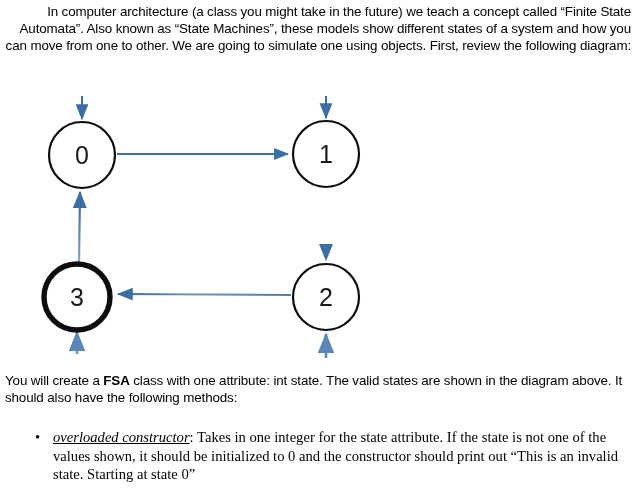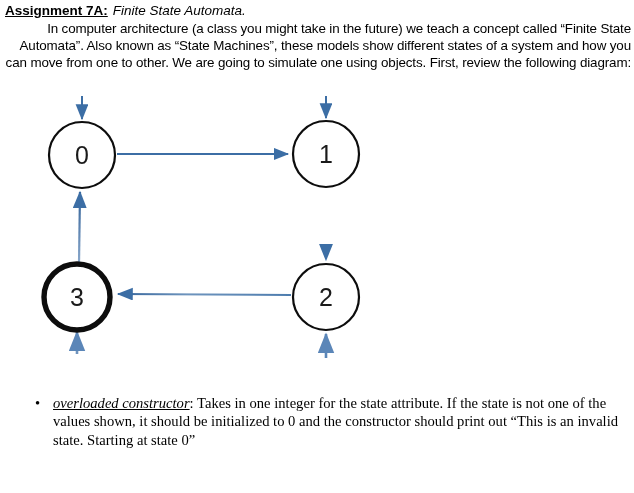--- a/index.html
+++ b/index.html
@@ -104,23 +104,20 @@
     line-height: 18.4px;
   }
   .u-underline { text-decoration: underline; font-style: italic; }
 </style>
 </head>
 <body>
 
 <div class="page">
 
   <div class="intro">
-    <div class="assignment-line">
-      <span class="assignment-label">Assignment 7A:</span><span class="assignment-title">Finite State Automata.</span>
-    </div>
     <div class="intro-para">In computer architecture (a class you might take in the future) we teach a concept called “Finite State Automata”. Also known as “State Machines”, these models show different states of a system and how you can move from one to other. We are going to simulate one using objects. First, review the following diagram:</div>
   </div>
 
   <div class="diagram">
     <svg width="420" height="272" viewBox="0 0 420 272" xmlns="http://www.w3.org/2000/svg">
       <defs>
         <marker id="ah-blue" markerWidth="9" markerHeight="9" refX="7.4" refY="3.2" orient="auto" markerUnits="strokeWidth">
           <path d="M0,0 L8,3.2 L0,6.4 z" fill="#3c6ea5"></path>
         </marker>
         <marker id="ah-blue-light" markerWidth="9" markerHeight="9" refX="7.4" refY="3.2" orient="auto" markerUnits="strokeWidth">
@@ -186,20 +183,21 @@
       </g>
 
       <g>
         <circle cx="77" cy="205" r="33" fill="#ffffff" stroke="#0d0d0d" stroke-width="5.4"></circle>
         <text class="node-label" x="77" y="214" text-anchor="middle">3</text>
       </g>
     </svg>
   </div>
 
   <div class="lower">
+    <div class="lower-para"><span>You will create a </span><span class="bold-inline">FSA</span><span> class with one attribute: int state. The valid states are shown in the diagram above. It should also have the following methods:</span></div>
 
     <ul class="bullet-list">
       <li class="bullet-item">
         <span class="bullet-dot">•</span><span class="u-underline">overloaded constructor</span><span>: Takes in one integer for the state attribute. If the state is not one of the values shown, it should be initialized to 0 and the constructor should print out “This is an invalid state. Starting at state 0”</span>
       </li>
     </ul>
   </div>
 
 </div>
 

